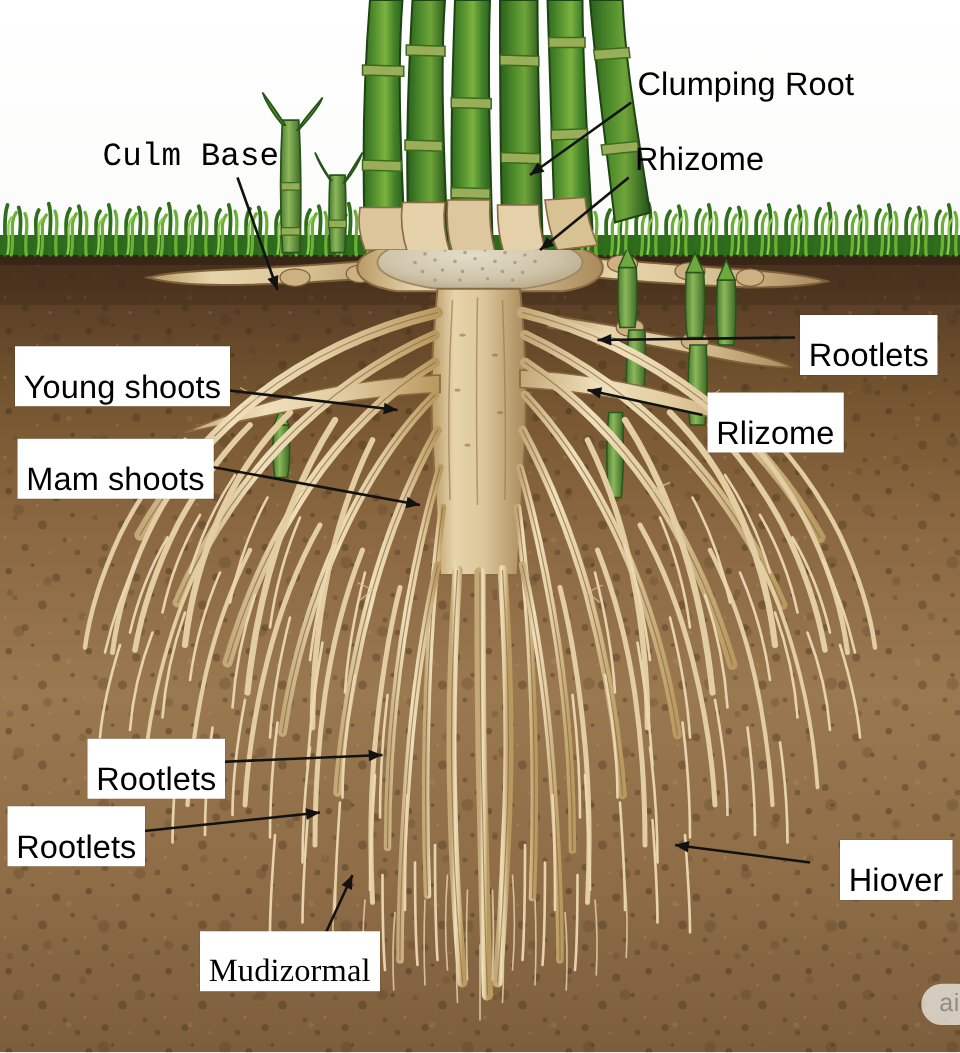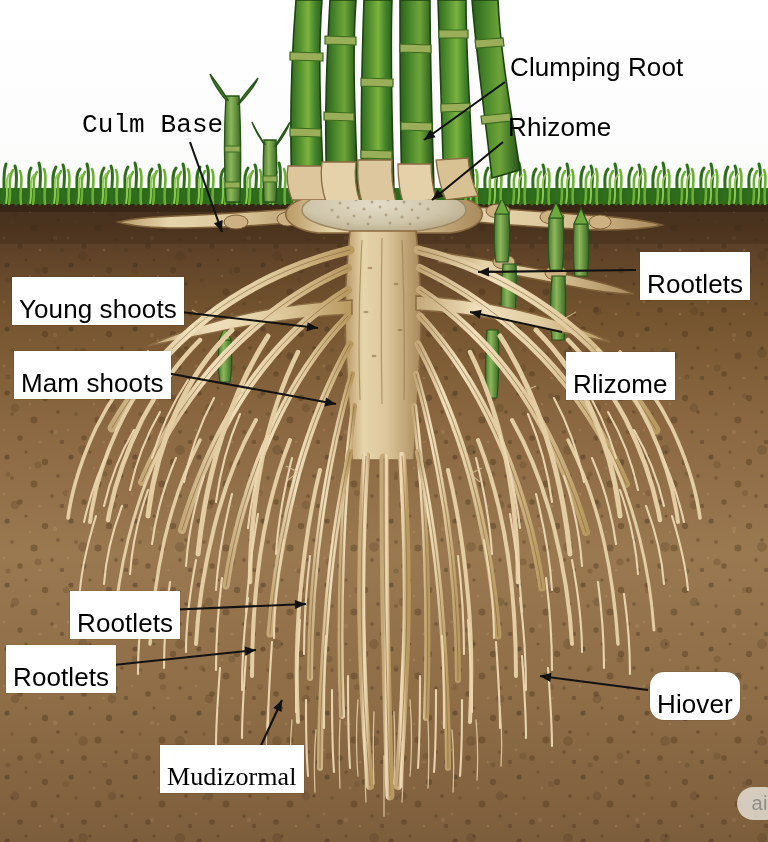--- a/index.html
+++ b/index.html
@@ -639,26 +639,26 @@
           <polygon points="540,676 550.3173790415336,681.9759258457013 551.5000761050345,672.8522627844093"></polygon>
         </g>
     </g>
   </svg>
 
   <div id="labels">
       <div class="label plain" style="left: 510px; top: 54px;">Clumping Root</div>
       <div class="label plain" style="left: 508px; top: 114px;">Rhizome</div>
       <div class="label plain" style="left: 82px; top: 112px; font-family: Liberation Mono, monospace;">Culm Base</div>
       <div class="label boxed" style="left: 640px; top: 252px;">Rootlets</div>
-      <div class="label boxed" style="left: 566px; top: 314px; margin-top: 38px;">Rlizome</div>
+      <div class="label boxed" style="left: 566px; top: 314px;">Rlizome</div>
       <div class="label boxed" style="left: 12px; top: 277px;">Young shoots</div>
       <div class="label boxed" style="left: 14px; top: 351px;">Mam shoots</div>
       <div class="label boxed" style="left: 70px; top: 591px;">Rootlets</div>
       <div class="label boxed" style="left: 6px; top: 645px;">Rootlets</div>
       <div class="label boxed" style="left: 160px; top: 745px; font-family: Liberation Serif, serif;">Mudizormal</div>
-      <div class="label boxed" style="left: 650px; top: 672px; border-radius: 14px;">Hiover</div>
+      <div class="label boxed" style="left: 672px; top: 672px;">Hiover</div>
     </div>
 
   <div class="watermark" style="right:-14px; bottom:22px;">
     <span>ai</span>
   </div>
 
 </div>
 
 </body></html>

